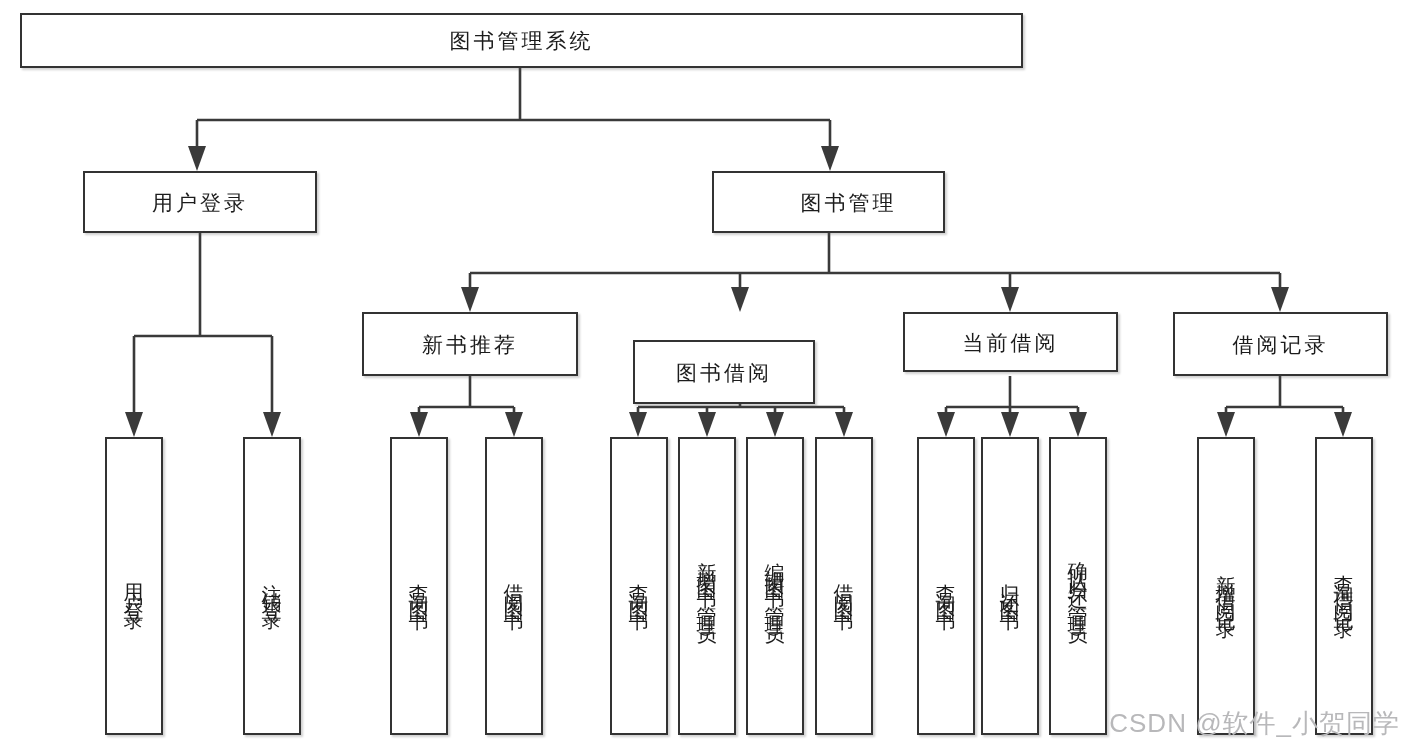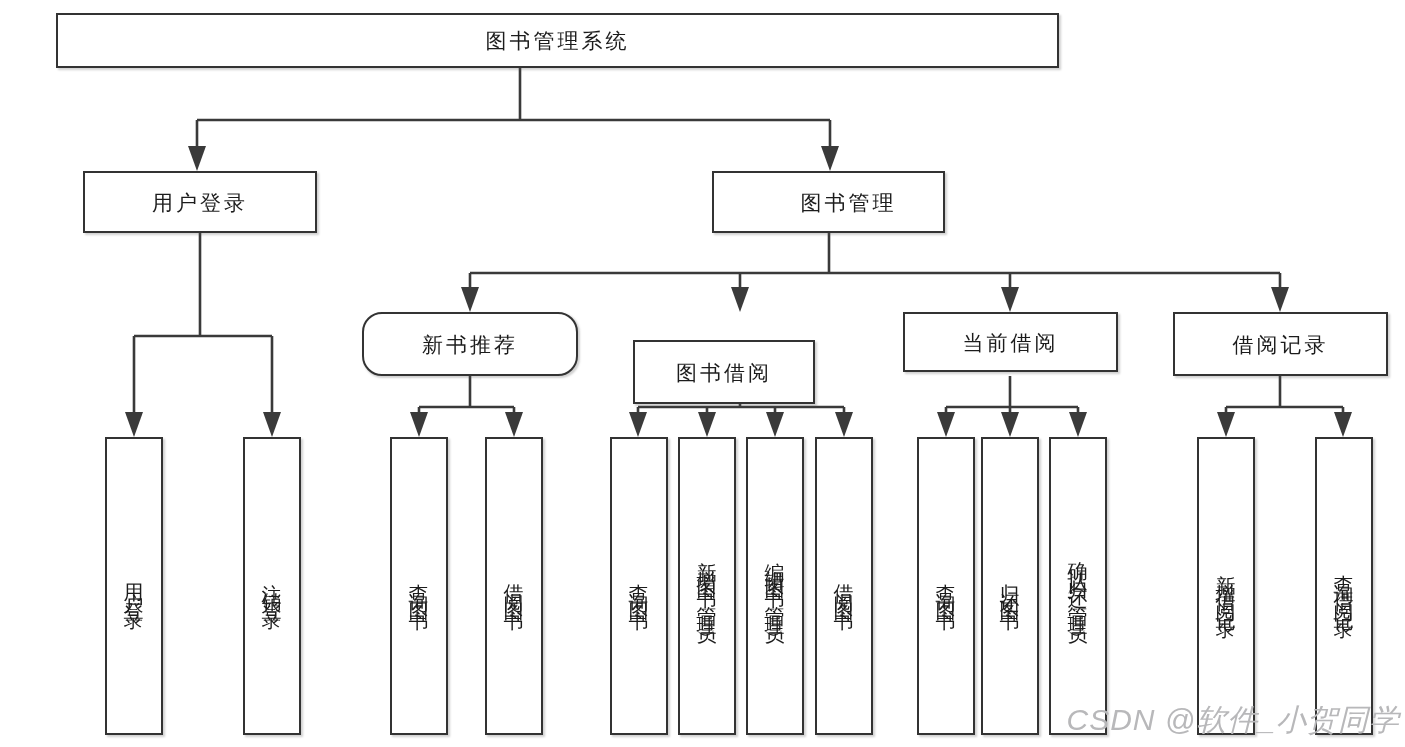--- a/index.html
+++ b/index.html
@@ -31,39 +31,38 @@
   .hlbl{
     font-size:21px;color:var(--text);letter-spacing:3px;
     white-space:nowrap;line-height:1;
   }
   .vlbl{
     writing-mode:vertical-rl;
     font-size:20px;color:var(--text);
     letter-spacing:9px;line-height:1;
   }
   
-  #n-root {left:20px;  top:13px;  width:1003px;height:55px;margin-left:36px;}
+  #n-root {left:20px;  top:13px;  width:1003px;height:55px;}
   #n-user {left:83px;  top:171px; width:234px; height:62px;}
   #n-mgmt {left:712px; top:171px; width:233px; height:62px;padding-left:40px;}
-  #n-l3a  {left:362px; top:312px; width:216px; height:64px;border-radius:20px;}
+  #n-l3a  {left:362px; top:312px; width:216px; height:64px;}
   #n-l3b  {left:633px; top:312px; width:182px; height:64px;margin-top:28px;}
   #n-l3c  {left:903px; top:312px; width:215px; height:60px;}
   #n-l3d  {left:1173px;top:312px; width:215px; height:64px;}
   .leaf   {top:437px;width:58px;height:298px;}
   #l-1 {left:105px;} #l-2 {left:243px;}
   #l-3 {left:390px;} #l-4 {left:485px;}
   #l-5 {left:610px;} #l-6 {left:678px;} #l-7 {left:746px;} #l-8 {left:815px;}
   #l-9 {left:917px;} #l-10{left:981px;} #l-11{left:1049px;}
   #l-12{left:1197px;}#l-13{left:1315px;}
   .watermark{
     position:absolute;right:5px;bottom:6px;
-    font-size:30px;color:var(--watermark);
+    font-size:26px;color:var(--watermark);
     white-space:nowrap;letter-spacing:1px;
     z-index:5;
-    font-style:italic;
   }
 </style>
 </head>
 <body>
 
 <div class="canvas">
 
   <svg class="connectors" viewBox="0 0 1405 747" xmlns="http://www.w3.org/2000/svg">
 
     <path class="stem" d="M520,68 L520,120 M197,120 L830,120 M197,120 L197,150 M830,120 L830,150"></path>

